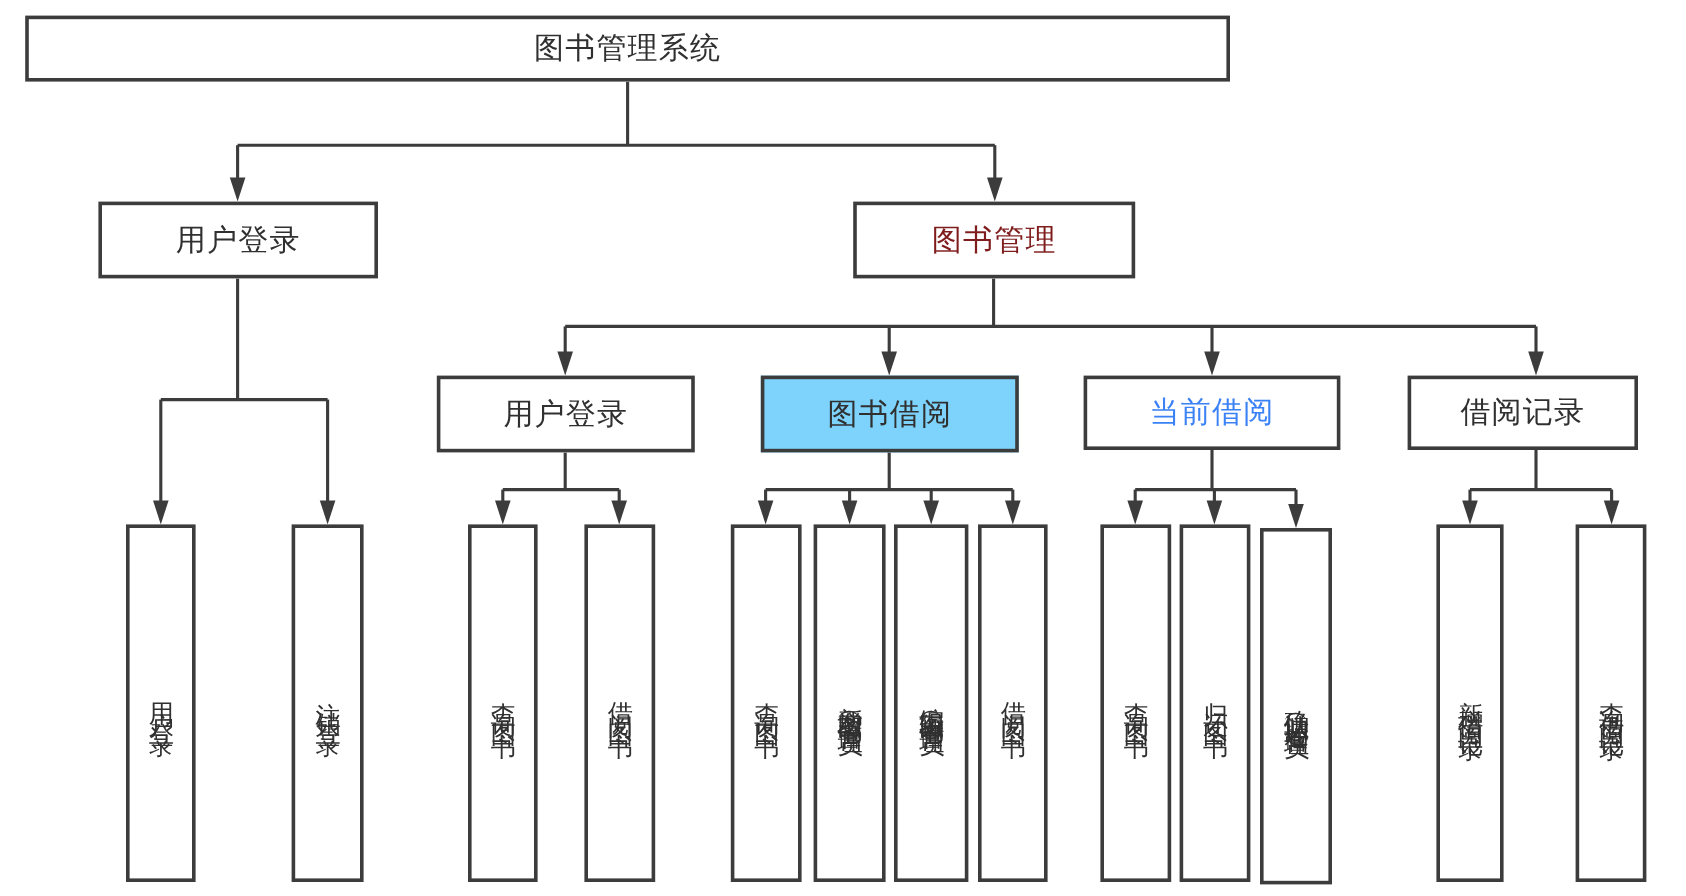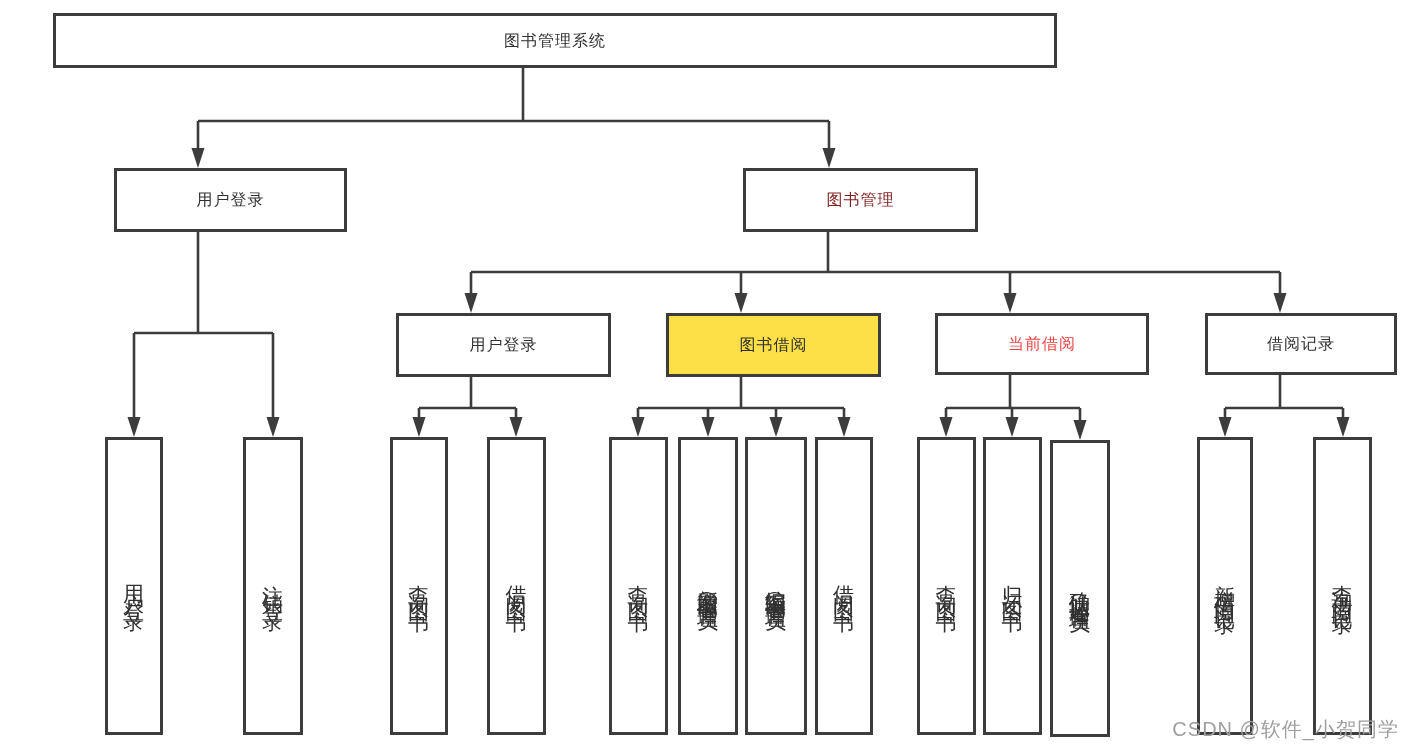--- a/index.html
+++ b/index.html
@@ -27,25 +27,24 @@
     box-sizing: border-box;
     background: #ffffff;
     border: 3px solid #3c3c3c;
     color: #303030;
     display: flex;
     align-items: center;
     justify-content: center;
     text-align: center;
   }
   .node.h {
-    font-size: 16px;
+    font-size: 25px;
     letter-spacing: 1px;
     line-height: 1;
     white-space: nowrap;
-    margin-left: 32px;
   }
   .node.v {
     font-size: 21px;
     writing-mode: vertical-rl;
     text-orientation: mixed;
     line-height: 1;
   }
   .node.v.sp-short  { letter-spacing: 9px; }
   .node.v.sp-medium { letter-spacing: 6px; }
   .node.v.sp-long   { letter-spacing: 3px; }
@@ -115,31 +114,30 @@
       <polygon points="1005.5,417 1018.5,417 1012,437" fill="#3c3c3c"></polygon>
       <polygon points="1073.5,420 1086.5,420 1080,440" fill="#3c3c3c"></polygon>
       <polygon points="1218.5,417 1231.5,417 1225,437" fill="#3c3c3c"></polygon>
       <polygon points="1336.5,417 1349.5,417 1343,437" fill="#3c3c3c"></polygon>
     </svg>
   <div id="nodes-layer">
       <div class="node h" style="left: 21px; top: 13px; width: 1004px; height: 55px; border-color: rgb(60, 60, 60); background: rgb(255, 255, 255); color: rgb(48, 48, 48);">图书管理系统</div>
       <div class="node h" style="left: 82px; top: 168px; width: 233px; height: 64px; border-color: rgb(60, 60, 60); background: rgb(255, 255, 255); color: rgb(48, 48, 48);">用户登录</div>
       <div class="node h" style="left: 711px; top: 168px; width: 235px; height: 64px; border-color: rgb(60, 60, 60); background: rgb(255, 255, 255); color: #7f1d1d;">图书管理</div>
       <div class="node h" style="left: 364px; top: 313px; width: 215px; height: 64px; border-color: rgb(60, 60, 60); background: rgb(255, 255, 255); color: rgb(48, 48, 48);">用户登录</div>
-      <div class="node h" style="left: 634px; top: 313px; width: 215px; height: 64px; border-color: rgb(60, 60, 60); background: #fde047; color: rgb(48, 48, 48);">图书借阅</div>
-      <div class="node h" style="left: 903px; top: 313px; width: 214px; height: 62px; border-color: rgb(60, 60, 60); background: rgb(255, 255, 255); color: #ef4444;">当前借阅</div>
+      <div class="node h" style="left: 634px; top: 313px; width: 215px; height: 64px; border-color: rgb(60, 60, 60); background: #7dd3fc; color: rgb(48, 48, 48);">图书借阅</div>
+      <div class="node h" style="left: 903px; top: 313px; width: 214px; height: 62px; border-color: rgb(60, 60, 60); background: rgb(255, 255, 255); color: #3b82f6;">当前借阅</div>
       <div class="node h" style="left: 1173px; top: 313px; width: 192px; height: 62px; border-color: rgb(60, 60, 60); background: rgb(255, 255, 255); color: rgb(48, 48, 48);">借阅记录</div>
       <div class="node v sp-short" style="left: 105px; top: 437px; width: 58px; height: 298px; border-color: rgb(60, 60, 60); background: rgb(255, 255, 255); color: rgb(48, 48, 48);">用户登录</div>
       <div class="node v sp-short" style="left: 243px; top: 437px; width: 60px; height: 298px; border-color: rgb(60, 60, 60); background: rgb(255, 255, 255); color: rgb(48, 48, 48);">注销登录</div>
       <div class="node v sp-short" style="left: 390px; top: 437px; width: 58px; height: 298px; border-color: rgb(60, 60, 60); background: rgb(255, 255, 255); color: rgb(48, 48, 48);">查询图书</div>
       <div class="node v sp-short" style="left: 487px; top: 437px; width: 59px; height: 298px; border-color: rgb(60, 60, 60); background: rgb(255, 255, 255); color: rgb(48, 48, 48);">借阅图书</div>
       <div class="node v sp-short" style="left: 609px; top: 437px; width: 59px; height: 298px; border-color: rgb(60, 60, 60); background: rgb(255, 255, 255); color: rgb(48, 48, 48);">查询图书</div>
       <div class="node v sp-long" style="left: 678px; top: 437px; width: 60px; height: 298px; border-color: rgb(60, 60, 60); background: rgb(255, 255, 255); color: rgb(48, 48, 48);">新增图书（管理员）</div>
       <div class="node v sp-long" style="left: 745px; top: 437px; width: 62px; height: 298px; border-color: rgb(60, 60, 60); background: rgb(255, 255, 255); color: rgb(48, 48, 48);">编辑图书（管理员）</div>
       <div class="node v sp-short" style="left: 815px; top: 437px; width: 58px; height: 298px; border-color: rgb(60, 60, 60); background: rgb(255, 255, 255); color: rgb(48, 48, 48);">借阅图书</div>
       <div class="node v sp-short" style="left: 917px; top: 437px; width: 59px; height: 298px; border-color: rgb(60, 60, 60); background: rgb(255, 255, 255); color: rgb(48, 48, 48);">查询图书</div>
       <div class="node v sp-short" style="left: 983px; top: 437px; width: 59px; height: 298px; border-color: rgb(60, 60, 60); background: rgb(255, 255, 255); color: rgb(48, 48, 48);">归还图书</div>
       <div class="node v sp-long" style="left: 1050px; top: 440px; width: 60px; height: 297px; border-color: rgb(60, 60, 60); background: rgb(255, 255, 255); color: rgb(48, 48, 48);">确认归还（管理员）</div>
       <div class="node v sp-medium" style="left: 1197px; top: 437px; width: 56px; height: 298px; border-color: rgb(60, 60, 60); background: rgb(255, 255, 255); color: rgb(48, 48, 48);">新增借阅记录</div>
       <div class="node v sp-medium" style="left: 1313px; top: 437px; width: 59px; height: 298px; border-color: rgb(60, 60, 60); background: rgb(255, 255, 255); color: rgb(48, 48, 48);">查询借阅记录</div>
     </div>
-  <div id="watermark">CSDN @软件_小贺同学</div>
 </div>
 
 </body></html>

